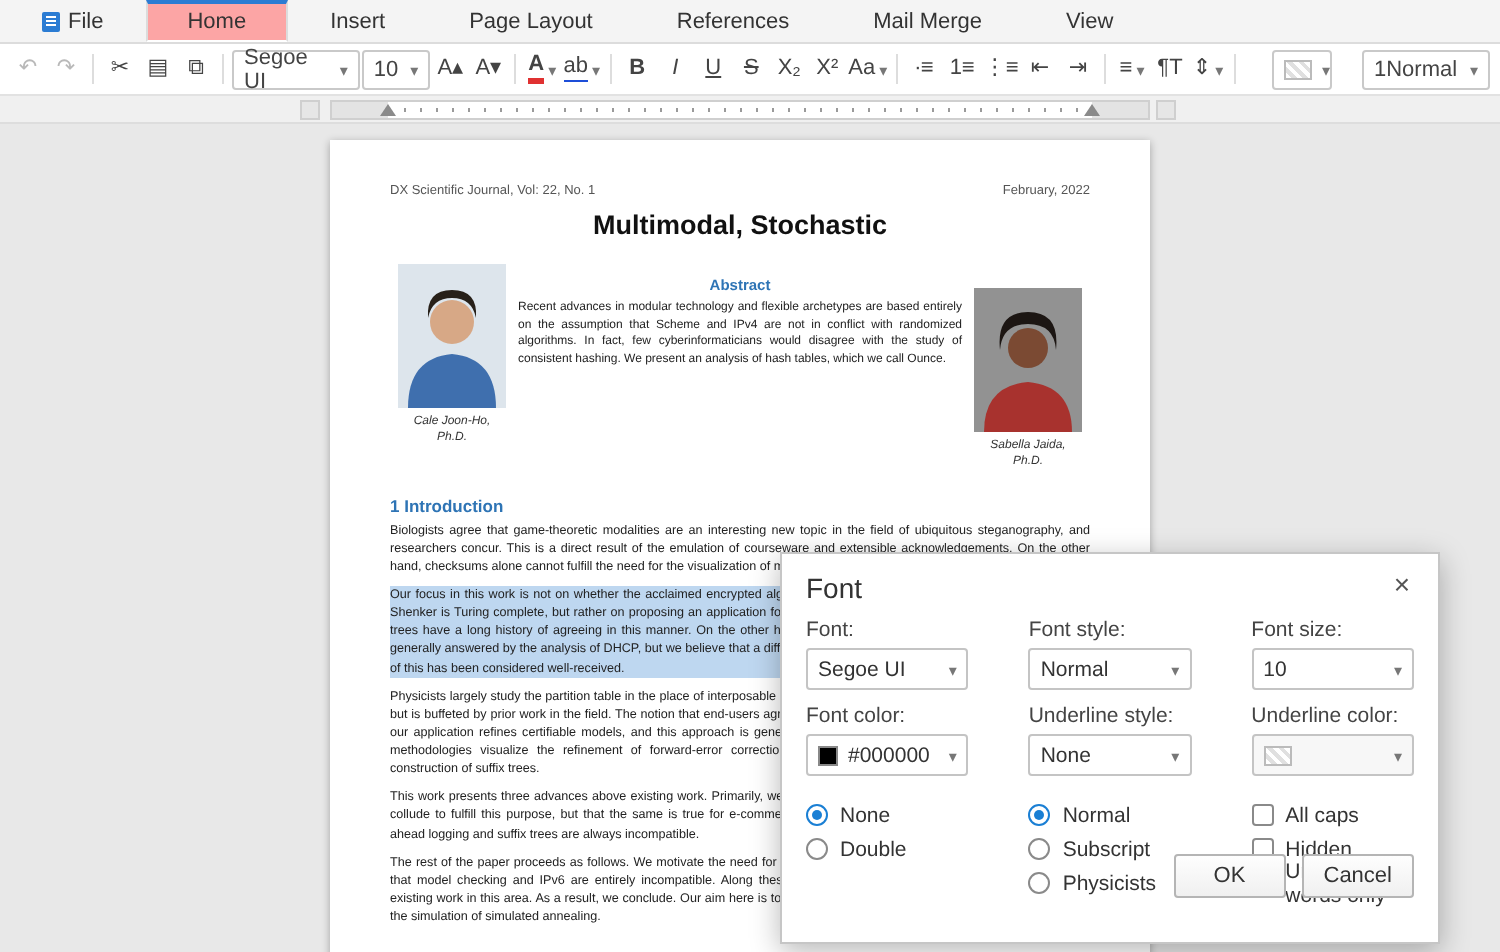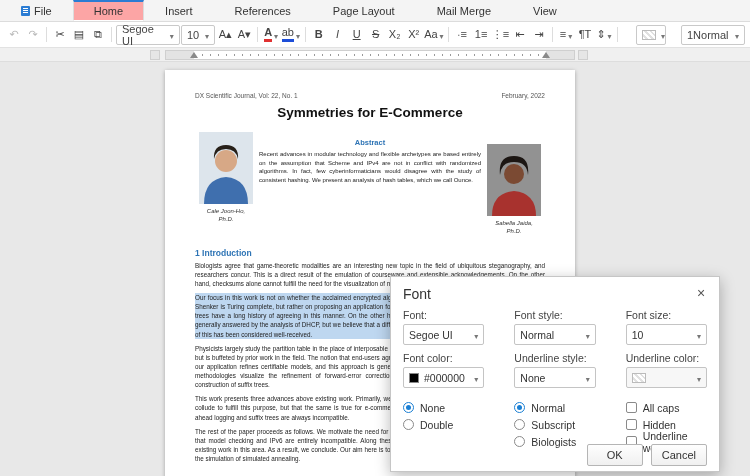--- a/index.html
+++ b/index.html
@@ -16,21 +16,21 @@
 
   
   .toolbar { height:26px; background:#fff; border-bottom:1px solid #e2e2e2; display:flex; align-items:center; padding:0 5px; gap:1px; font-size:11px; color:#444; }
   .tb-btn { height:20px; min-width:18px; display:flex; align-items:center; justify-content:center; padding:0 3px; border-radius:2px; gap:2px; }
   .tb-btn .ticon { font-size:11px; line-height:1; }
   .tb-btn.disabled .ticon { color:#b9b9b9; }
   .tb-sep { width:1px; height:15px; background:#ddd; margin:0 3px; flex:none; }
   .tb-select { height:20px; border:1px solid #c9c9c9; border-radius:2px; display:flex; align-items:center; justify-content:space-between; padding:0 5px; background:#fff; gap:5px; }
   .chev::after { content:"▾"; font-size:8px; color:#777; }
   .fc-letter { border-bottom:3px solid #e03131; padding-bottom:1px; line-height:1; font-weight:bold; }
-  .hl-letter { border-bottom:3px solid #1d4ed8; padding-bottom:1px; line-height:1; }
+  .hl-letter { border-bottom:1px solid #1d4ed8; padding-bottom:1px; line-height:1; }
   .b { font-weight:bold; } .i { font-style:italic; } .u { text-decoration:underline; } .s { text-decoration:line-through; }
   .w-font { width:82px; } .w-size { width:42px; } .w-style { width:64px; } .w-border { width:30px; }
   .right-group { margin-left:auto; display:flex; align-items:center; gap:15px; }
 
   
   .ruler-row { height:14px; background:#f0f0f0; border-bottom:1px solid #ddd; position:relative; }
   .ruler-box { position:absolute; top:2px; width:10px; height:10px; background:#e6e6e6; border:1px solid #cfcfcf; }
   .ruler-box.left { left:150px; } .ruler-box.right { left:578px; }
   .ruler { position:absolute; left:165px; top:2px; width:410px; height:10px; background:#fff; border:1px solid #cfcfcf; }
   .margin-zone { position:absolute; top:0; bottom:0; width:28px; background:#e3e3e3; }
@@ -68,42 +68,42 @@
   .dselect.disabled { background:#f7f7f7; }
   .swatch { width:10px; height:10px; background:#000; border:1px solid #888; flex:none; }
   .swatch.empty { width:14px; background:repeating-linear-gradient(45deg,#fff 0 2px,#e0e0e0 2px 4px); border:1px solid #bbb; }
   .sel-left { display:flex; align-items:center; gap:5px; min-width:0; overflow:hidden; white-space:nowrap; }
   .opts { margin-top:4px; }
   .opt { display:flex; align-items:center; height:17px; font-size:10.5px; color:#333; }
   .radio { width:11px; height:11px; border:1px solid #8a8a8a; border-radius:50%; margin-right:6px; position:relative; flex:none; background:#fff; }
   .radio.checked { border-color:#1a7fd4; }
   .radio.checked::after { content:""; position:absolute; left:2px; top:2px; width:5px; height:5px; border-radius:50%; background:#1a7fd4; }
   .checkbox { width:11px; height:11px; border:1px solid #8a8a8a; border-radius:2px; margin-right:6px; flex:none; background:#fff; }
-  .dialog-footer { position:absolute; right:12px; bottom:5px; display:flex; gap:8px; }
+  .dialog-footer { position:absolute; right:12px; bottom:22px; display:flex; gap:8px; }
   .btn { min-width:56px; height:22px; border:1px solid #b5b5b5; border-radius:2px; background:linear-gradient(#fefefe,#f0f0f0); font-size:11px; color:#333; display:flex; align-items:center; justify-content:center; padding:0 10px; }
 </style>
 </head>
 <body>
 
 <div class="tabs-bar">
   <div class="tab">
     <span class="file-glyph"></span>
     <span>File</span>
   </div>
   <div class="tab active">
       <span>Home</span>
     </div>
   <div class="tab">
       <span>Insert</span>
     </div>
   <div class="tab">
+      <span>Page Layout</span>
+    </div>
+  <div class="tab">
       <span>References</span>
-    </div>
-  <div class="tab">
-      <span>Page Layout</span>
     </div>
   <div class="tab">
       <span>Mail Merge</span>
     </div>
   <div class="tab">
       <span>View</span>
     </div>
 </div>
 
 <div class="toolbar">
@@ -223,21 +223,21 @@
   <span class="ruler-box right"></span>
 </div>
 
 <div class="doc-area">
   <div class="page">
     <div class="doc-header">
       <span>DX Scientific Journal, Vol: 22, No. 1</span>
       <span>February, 2022</span>
     </div>
     <div class="doc-title">
-      <div>Symmetries for E-Commerce</div>
+      <div>Multimodal, Stochastic</div>
     </div>
     <div class="byline">
       <div class="author">
         <svg width="54" height="72">
           <rect width="54" height="72" fill="#dde5ec"></rect>
           <path d="M5 72 Q5 47 27 45 Q49 47 49 72 Z" fill="#3f6fae"></path>
           <circle cx="27" cy="29" r="11" fill="#d7a886"></circle>
           <path d="M15 27 Q14 13 27 13 Q40 13 39 27 Q37 17 27 17 Q17 17 15 27 Z" fill="#272019"></path>
         </svg>
         <div class="caption">
@@ -349,21 +349,21 @@
         <div class="opt">
           <span class="radio checked"></span>
           <span>Normal</span>
         </div>
         <div class="opt">
           <span class="radio"></span>
           <span>Subscript</span>
         </div>
         <div class="opt">
           <span class="radio"></span>
-          <span>Biologists</span>
+          <span>Physicists</span>
         </div>
       </div>
       <div>
         <div class="opt">
           <span class="checkbox"></span>
           <span>All caps</span>
         </div>
         <div class="opt">
           <span class="checkbox"></span>
           <span>Hidden</span>

